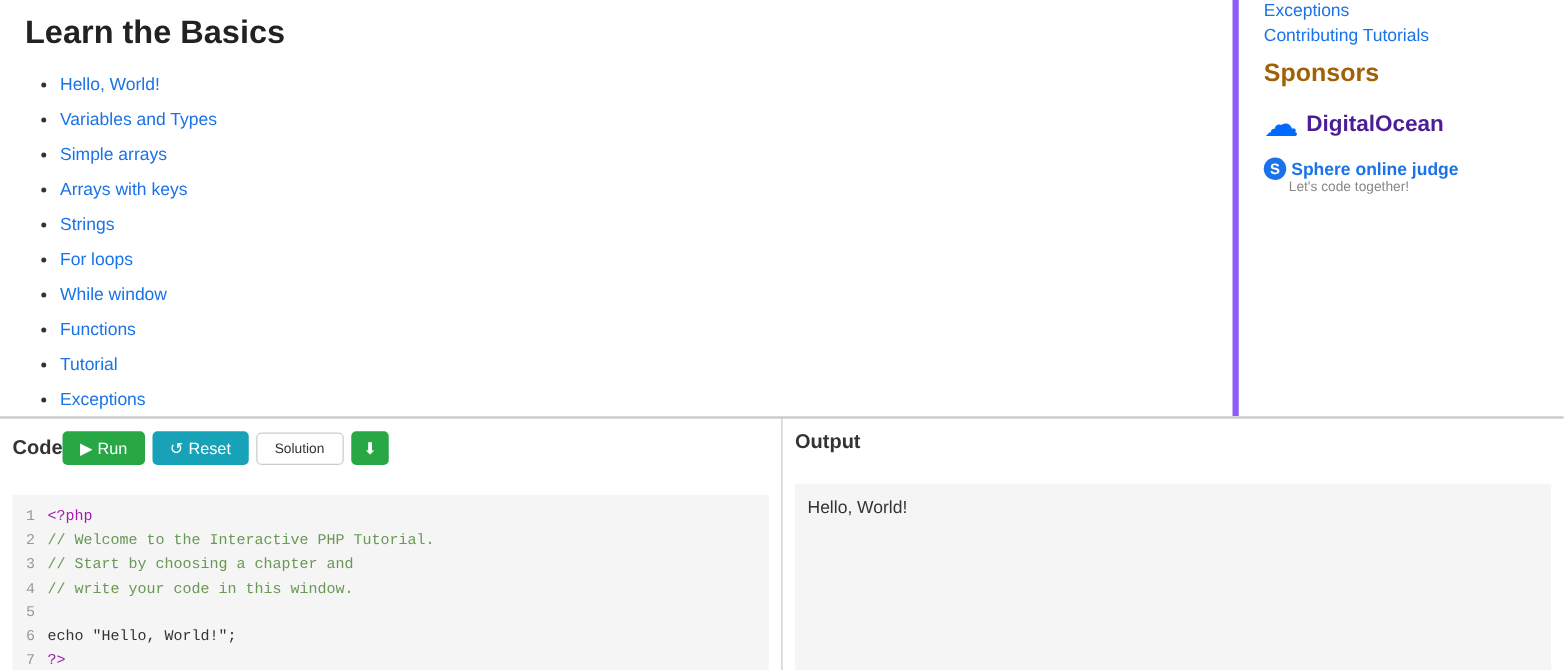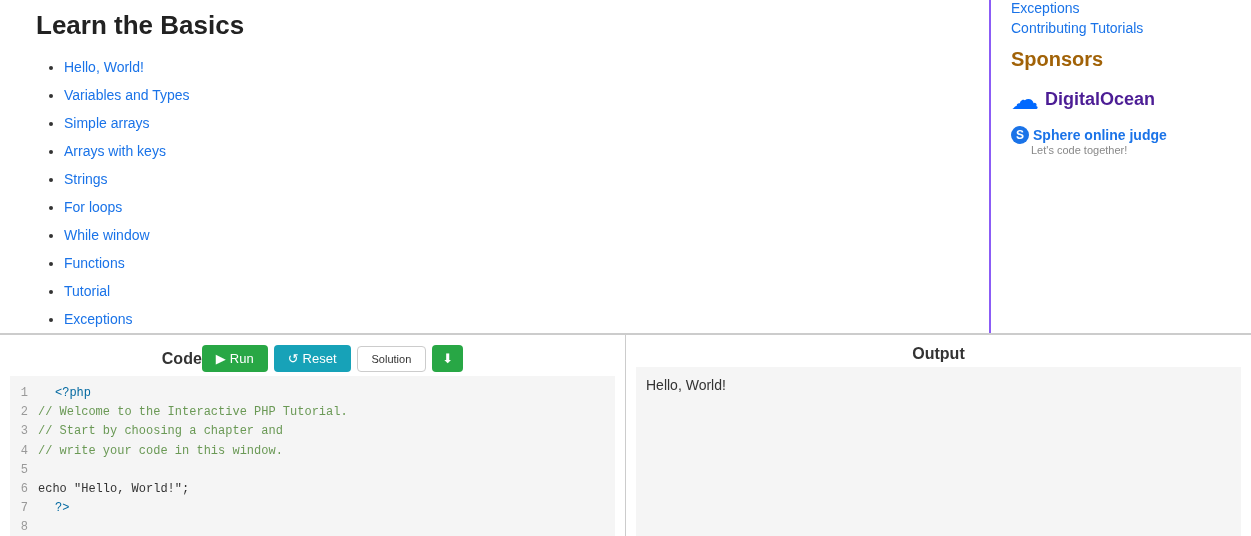--- a/index.html
+++ b/index.html
@@ -9,22 +9,22 @@
       color: #333;
       background: #fff;
     }
     .page-container {
       display: flex;
       width: 1251px;
       min-height: 536px;
     }
     .main-content {
       flex: 1;
-      padding: 10px 20px 0 36px;
-      border-right: 2px solid #8b5cf6;
+      padding: 10px 20px 0 20px;
+      border-right: 5px solid #8b5cf6;
     }
     .sidebar {
       width: 260px;
       padding: 0 20px;
       flex-shrink: 0;
     }
     h1.page-title {
       font-size: 26px;
       font-weight: bold;
       color: #222;
@@ -53,22 +53,22 @@
       border-right: 1px solid #ccc;
     }
     .output-panel {
       flex: 1;
       padding: 10px 0 0 10px;
       position: relative;
     }
     .panel-header {
       display: flex;
       align-items: center;
-      justify-content: center;
-      margin-bottom: 4px;
+      justify-content: flex-start;
+      margin-bottom: 24px;
       padding-right: 10px;
     }
     .panel-title {
       font-size: 16px;
       font-weight: bold;
       color: #333;
     }
     .toolbar-buttons {
       display: flex;
       gap: 6px;
@@ -143,21 +143,21 @@
     }
     .line-numbers div {
       line-height: 1.6;
     }
     .code-content {
       color: #333;
       white-space: pre;
       line-height: 1.6;
     }
     .code-content .comment { color: #6a9955; }
-    .code-content .tag { color: #0369a1; margin-left: 17px; }
+    .code-content .tag { color: #a21caf; }
     .output-area {
       background: #f5f5f5;
       min-height: 170px;
       padding: 10px;
       margin-right: 10px;
       font-size: 14px;
     }
     
     .sidebar-section-title {
       font-size: 20px;

